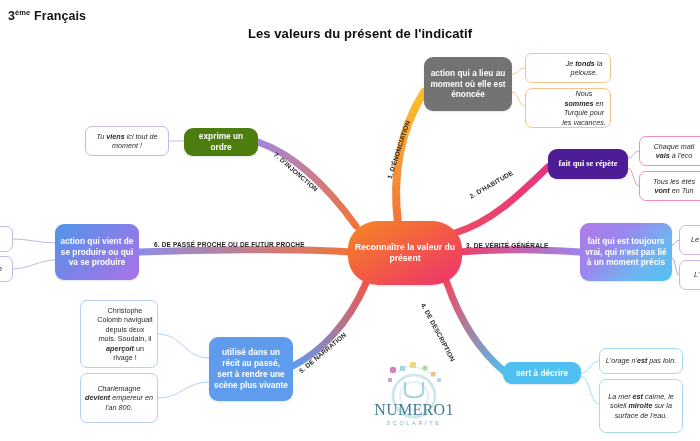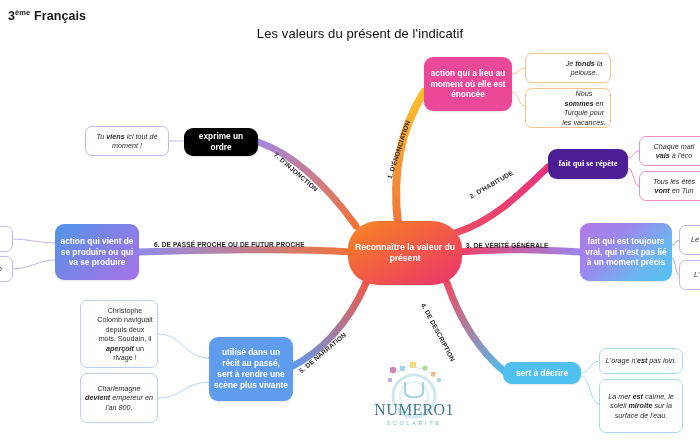--- a/index.html
+++ b/index.html
@@ -11,21 +11,21 @@
   #canvas{position:absolute;inset:0;width:700px;height:441px;}
   svg.links{position:absolute;left:0;top:0;width:700px;height:441px;pointer-events:none;}
 
   .hdr-left{
     position:absolute;left:8px;top:8px;
     font-size:12.5px;font-weight:bold;color:#161616;letter-spacing:.1px;
   }
   .hdr-left sup{font-size:7.5px;font-weight:bold;vertical-align:super;}
   .hdr-title{
     position:absolute;left:0;top:26px;width:700px;text-align:center;
-    font-size:13px;font-weight:normal;color:#0d0d0d;letter-spacing:.1px;
+    font-size:13px;font-weight:bold;color:#0d0d0d;letter-spacing:.1px;
     padding-left:20px;box-sizing:border-box;
   }
 
   
   .center-node{
     position:absolute;left:348px;top:221px;width:114px;height:64px;
     border-radius:30px/28px;
     background:linear-gradient(150deg,#f58a2e 0%,#f4742f 22%,#f1574a 55%,#ee3e63 85%,#ed3a6c 100%);
     display:flex;align-items:center;justify-content:center;text-align:center;
     color:#ffffff;font-size:8.6px;font-weight:bold;line-height:1.32;
@@ -35,29 +35,29 @@
   .center-node span{display:block;padding:0 7px;}
 
   
   .node{
     position:absolute;border-radius:9px;
     display:flex;align-items:center;justify-content:center;text-align:center;
     color:#ffffff;font-weight:bold;line-height:1.3;
     font-size:8.3px;box-shadow:0 1px 2px rgba(0,0,0,.10);
     z-index:5;box-sizing:border-box;padding:3px 5px;
   }
-  .n-enonc{left:424px;top:57px;width:88px;height:54px;background:#ec4899;}
+  .n-enonc{left:424px;top:57px;width:88px;height:54px;background:#737373;}
   .n-habit{left:548px;top:149px;width:80px;height:30px;background:#4c1d95;font-family:Liberation Serif, serif;}
   .n-verite{left:580px;top:223px;width:92px;height:58px;
     background:linear-gradient(135deg,#b07ae8 0%,#9b86ee 35%,#6fb4f0 70%,#4fc2f2 100%);}
   .n-descr{left:503px;top:362px;width:78px;height:22px;background:#4fc0ef;}
   .n-narr{left:209px;top:337px;width:84px;height:64px;background:#5f9ced;}
   .n-passe{left:55px;top:224px;width:84px;height:56px;
     background:linear-gradient(135deg,#4f96e8 0%,#7b83e8 45%,#a873e6 100%);}
-  .n-injonc{left:184px;top:128px;width:74px;height:28px;background:#000000;}
+  .n-injonc{left:184px;top:128px;width:74px;height:28px;background:#4d7c0f;}
 
   
   .leaf{
     position:absolute;background:#ffffff;border:1px solid #cfc4ea;border-radius:7px;
     display:flex;align-items:center;justify-content:center;text-align:center;
     font-size:7.2px;font-style:italic;color:#2b2b2b;line-height:1.32;
     box-sizing:border-box;padding:3px 4px;z-index:4;
   }
   .leaf b{font-style:italic;font-weight:bold;}
   .leaf.or{border-color:#f6c48a;padding-left:36px;}

